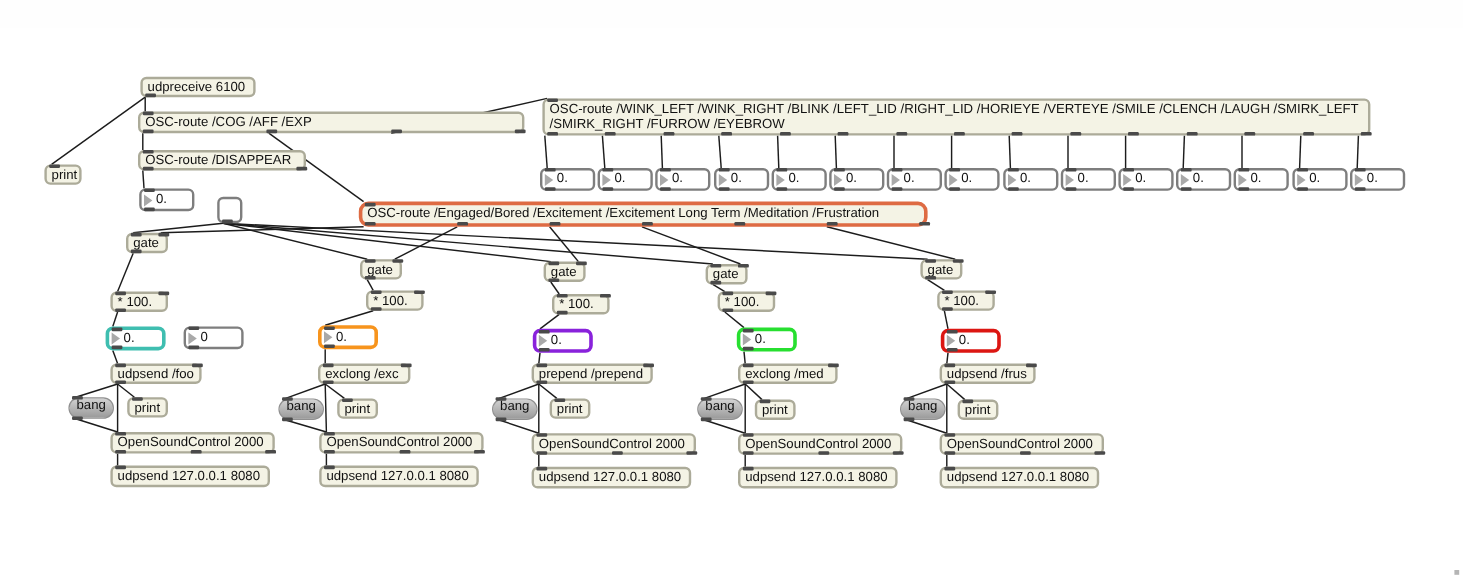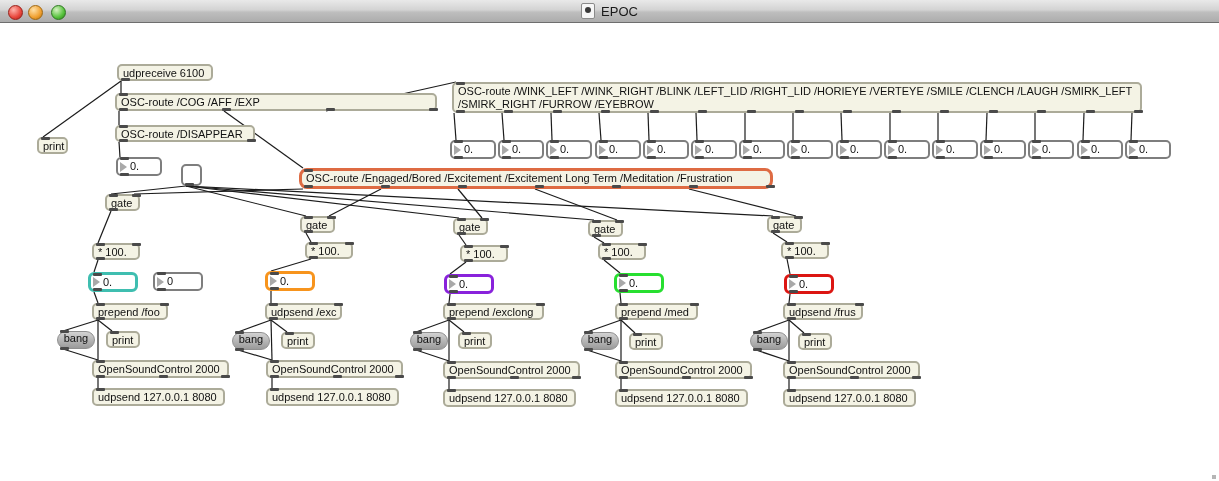--- a/index.html
+++ b/index.html
@@ -30,29 +30,20 @@
   .button{background:#FFF;border:2px solid #7E7E7E;border-radius:5px;}
   .mark{position:absolute;width:9px;height:3px;background:#4A4A4A;border-radius:1px;z-index:3;}
   .mark.in{top:-2px;}
   .mark.out{bottom:-2px;}
   #resize-grip{position:absolute;right:3px;bottom:2px;width:4px;height:4px;background:#B5B5B5;}
 </style>
 </head>
 <body>
 
 <div id="window">
-  <div id="titlebar">
-    <span class="tl" id="btn-close"></span>
-    <span class="tl" id="btn-min"></span>
-    <span class="tl" id="btn-zoom"></span>
-    <div id="title-group">
-      <span id="doc-icon"></span>
-      <span id="window-title">EPOC</span>
-    </div>
-  </div>
 
   <div id="canvas">
     <svg id="cords" width="1219" height="458">
         <line x1="121" y1="58" x2="43" y2="114" stroke="#1C1C1C" stroke-width="1.2"></line>
         <line x1="121" y1="58" x2="121" y2="70" stroke="#1C1C1C" stroke-width="1.2"></line>
         <line x1="119" y1="88" x2="119" y2="102" stroke="#1C1C1C" stroke-width="1.2"></line>
         <line x1="224" y1="88" x2="303" y2="145" stroke="#1C1C1C" stroke-width="1.2"></line>
         <line x1="326" y1="88" x2="456" y2="59" stroke="#1C1C1C" stroke-width="1.2"></line>
         <line x1="119" y1="119" x2="120" y2="134" stroke="#1C1C1C" stroke-width="1.2"></line>
         <line x1="186" y1="163" x2="111" y2="171" stroke="#1C1C1C" stroke-width="1.2"></line>
@@ -266,24 +257,24 @@
           <span>0.</span>
           <span class="mark in" style="left: 2px;"></span>
           <span class="mark out" style="left: 2px;"></span>
         </div>
         <div class="box number" style="left: 784px; top: 251px; width: 50px; height: 20px; border: 3px solid rgb(220, 22, 18); border-radius: 6px;">
           <span class="tri"></span>
           <span>0.</span>
           <span class="mark in" style="left: 2px;"></span>
           <span class="mark out" style="left: 2px;"></span>
         </div>
-        <div class="box object" style="left: 92px; top: 280px; width: 76px; height: 17px;"><span>prepend /foo</span><span class="mark in" style="left: 2px;"></span><span class="mark in" style="left: 66px;"></span><span class="mark out" style="left: 2px;"></span></div>
-        <div class="box object" style="left: 265px; top: 280px; width: 77px; height: 17px;"><span>udpsend /exc</span><span class="mark in" style="left: 2px;"></span><span class="mark in" style="left: 67px;"></span><span class="mark out" style="left: 2px;"></span></div>
-        <div class="box object" style="left: 443px; top: 280px; width: 101px; height: 17px;"><span>prepend /exclong</span><span class="mark in" style="left: 2px;"></span><span class="mark in" style="left: 91px;"></span><span class="mark out" style="left: 2px;"></span></div>
-        <div class="box object" style="left: 615px; top: 280px; width: 83px; height: 17px;"><span>prepend /med</span><span class="mark in" style="left: 2px;"></span><span class="mark in" style="left: 73px;"></span><span class="mark out" style="left: 2px;"></span></div>
+        <div class="box object" style="left: 92px; top: 280px; width: 76px; height: 17px;"><span>udpsend /foo</span><span class="mark in" style="left: 2px;"></span><span class="mark in" style="left: 66px;"></span><span class="mark out" style="left: 2px;"></span></div>
+        <div class="box object" style="left: 265px; top: 280px; width: 77px; height: 17px;"><span>exclong /exc</span><span class="mark in" style="left: 2px;"></span><span class="mark in" style="left: 67px;"></span><span class="mark out" style="left: 2px;"></span></div>
+        <div class="box object" style="left: 443px; top: 280px; width: 101px; height: 17px;"><span>prepend /prepend</span><span class="mark in" style="left: 2px;"></span><span class="mark in" style="left: 91px;"></span><span class="mark out" style="left: 2px;"></span></div>
+        <div class="box object" style="left: 615px; top: 280px; width: 83px; height: 17px;"><span>exclong /med</span><span class="mark in" style="left: 2px;"></span><span class="mark in" style="left: 73px;"></span><span class="mark out" style="left: 2px;"></span></div>
         <div class="box object" style="left: 783px; top: 280px; width: 80px; height: 17px;"><span>udpsend /frus</span><span class="mark in" style="left: 2px;"></span><span class="mark in" style="left: 70px;"></span><span class="mark out" style="left: 2px;"></span></div>
         <div class="box message" style="left: 57px; top: 308px; width: 38px; height: 18px;"><span>bang</span><span class="mark in" style="left: 2px;"></span><span class="mark out" style="left: 2px;"></span></div>
         <div class="box message" style="left: 232px; top: 309px; width: 38px; height: 18px;"><span>bang</span><span class="mark in" style="left: 2px;"></span><span class="mark out" style="left: 2px;"></span></div>
         <div class="box message" style="left: 410px; top: 309px; width: 38px; height: 18px;"><span>bang</span><span class="mark in" style="left: 2px;"></span><span class="mark out" style="left: 2px;"></span></div>
         <div class="box message" style="left: 581px; top: 309px; width: 38px; height: 18px;"><span>bang</span><span class="mark in" style="left: 2px;"></span><span class="mark out" style="left: 2px;"></span></div>
         <div class="box message" style="left: 750px; top: 309px; width: 38px; height: 18px;"><span>bang</span><span class="mark in" style="left: 2px;"></span><span class="mark out" style="left: 2px;"></span></div>
         <div class="box object" style="left: 106px; top: 308px; width: 34px; height: 17px;"><span>print</span><span class="mark in" style="left: 2px;"></span></div>
         <div class="box object" style="left: 281px; top: 309px; width: 34px; height: 17px;"><span>print</span><span class="mark in" style="left: 2px;"></span></div>
         <div class="box object" style="left: 458px; top: 309px; width: 34px; height: 17px;"><span>print</span><span class="mark in" style="left: 2px;"></span></div>
         <div class="box object" style="left: 629px; top: 310px; width: 34px; height: 17px;"><span>print</span><span class="mark in" style="left: 2px;"></span></div>

